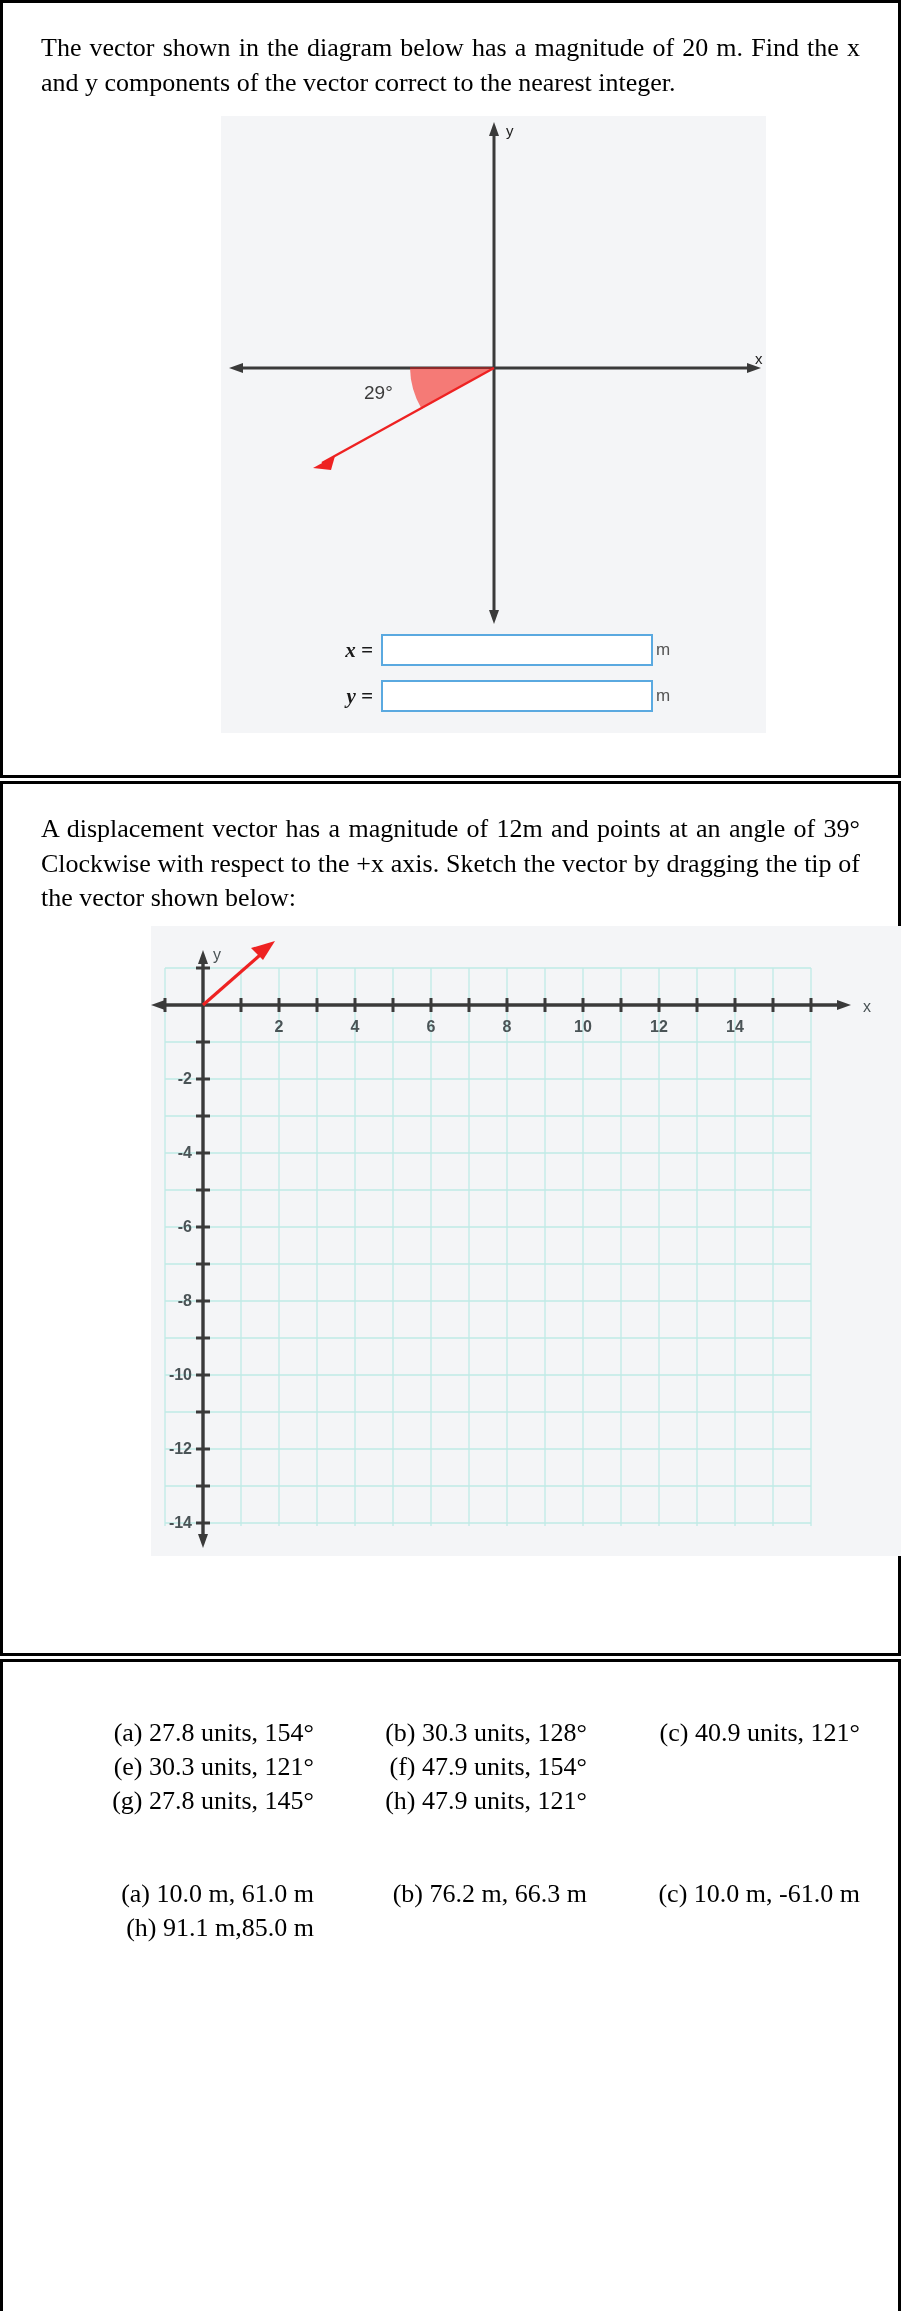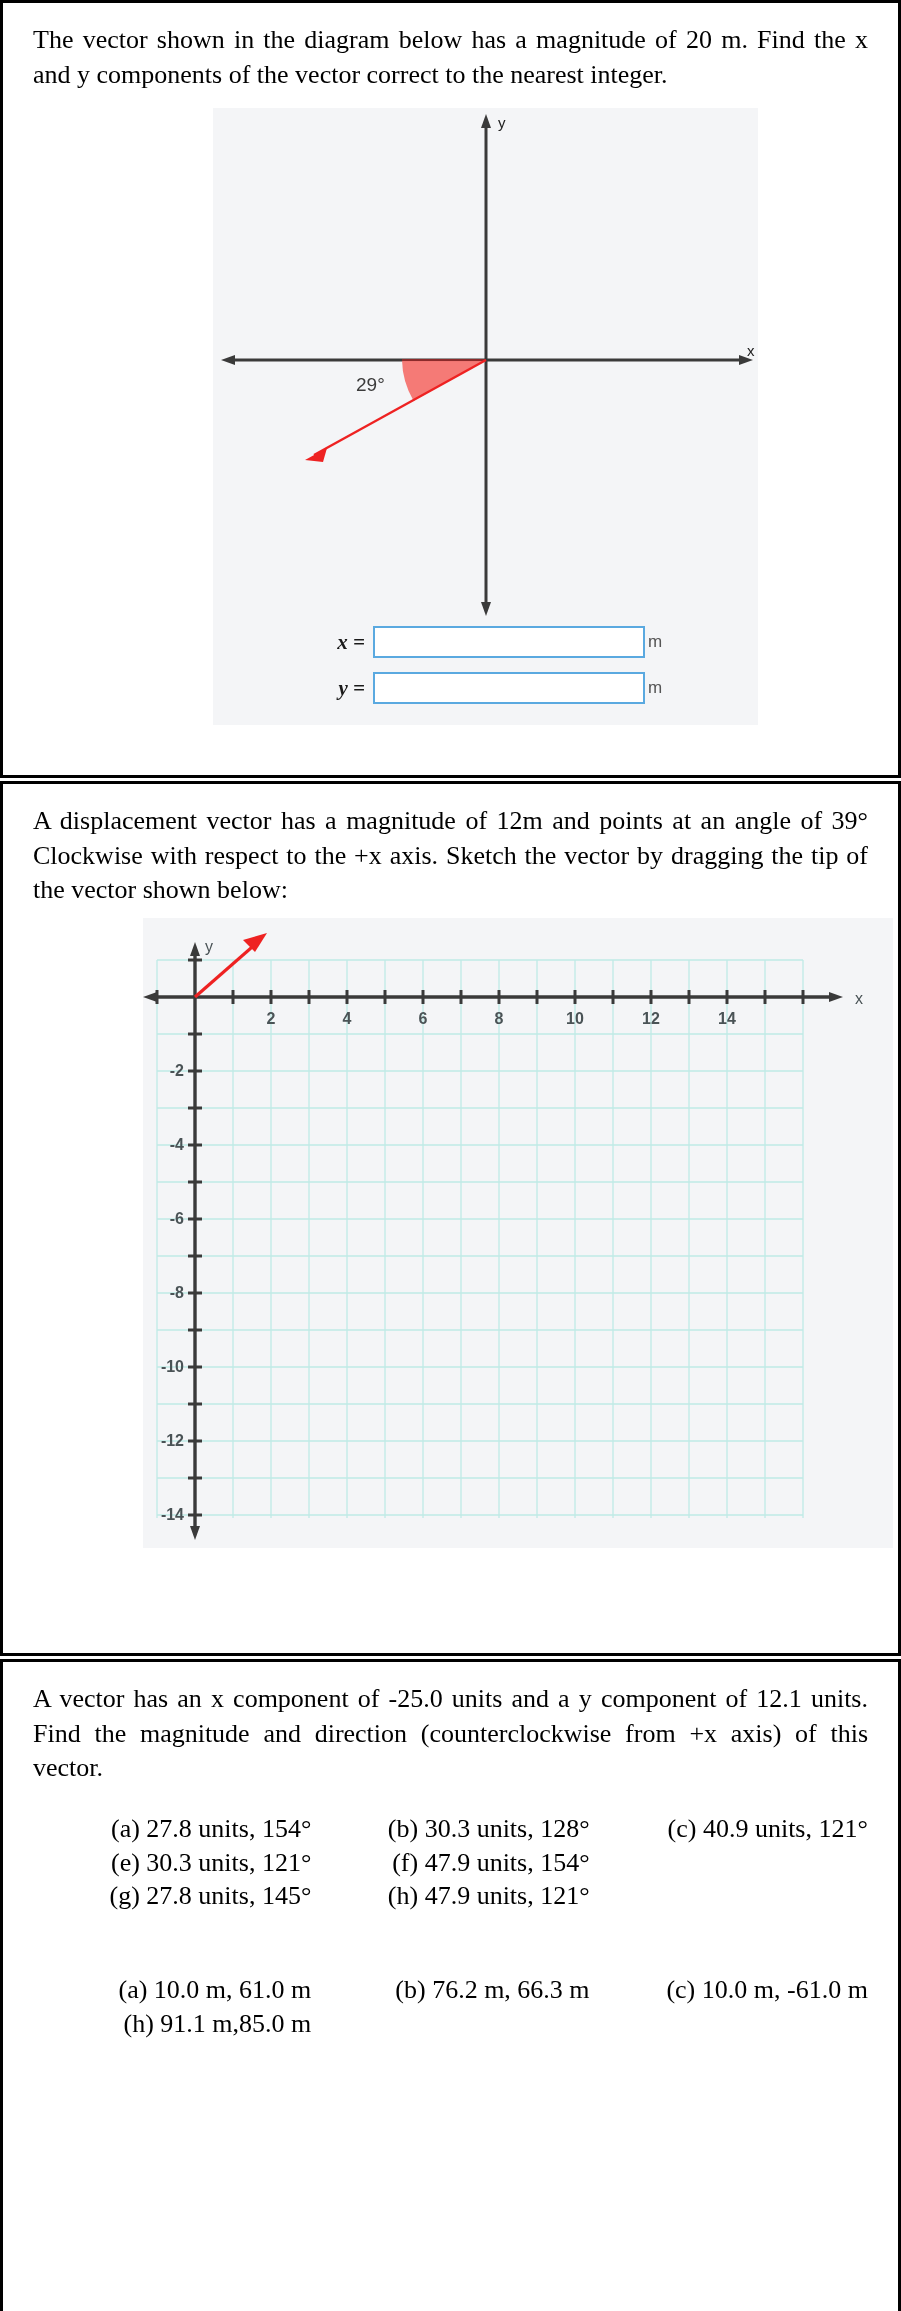--- a/index.html
+++ b/index.html
@@ -17,21 +17,21 @@
   .page {
     width: 901px;
     height: 2311px;
     position: relative;
     box-sizing: border-box;
   }
   .panel {
     border: 3px solid #000000;
     box-sizing: border-box;
     background: #ffffff;
-    padding: 8px;
+    padding: 16px;
     margin: 0 0 3px 0;
     position: relative;
   }
   .panel-inner {
     padding: 12px 22px 10px 22px;
   }
   .qtext {
     font-family: "Liberation Serif", "DejaVu Serif", serif;
     font-size: 26px;
     line-height: 1.33;
@@ -291,21 +291,20 @@
 
           <line x1="52" y1="79" x2="117" y2="22" stroke="#ee2222" stroke-width="3.2"></line>
           <polygon points="124,15 100,22 112,34" fill="#ee2222"></polygon>
         </svg>
       </div>
     </div>
   </div>
 
   <div class="panel" style="height:752px;">
     <div class="panel-inner">
-      <p class="qtext">A vector has an x component of -25.0 units and a y component of 12.1 units. Find the magnitude and direction (counterclockwise from +x axis) of this vector.</p>
 
       <div class="mc-block">
         <div class="mc-row">
           <span class="mc-cell">(a) 27.8 units, 154°</span>
           <span class="mc-cell">(b) 30.3 units, 128°</span>
           <span class="mc-cell">(c) 40.9 units, 121°</span>
         </div>
         <div class="mc-row">
           <span class="mc-cell">(e) 30.3 units, 121°</span>
           <span class="mc-cell">(f) 47.9 units, 154°</span>

